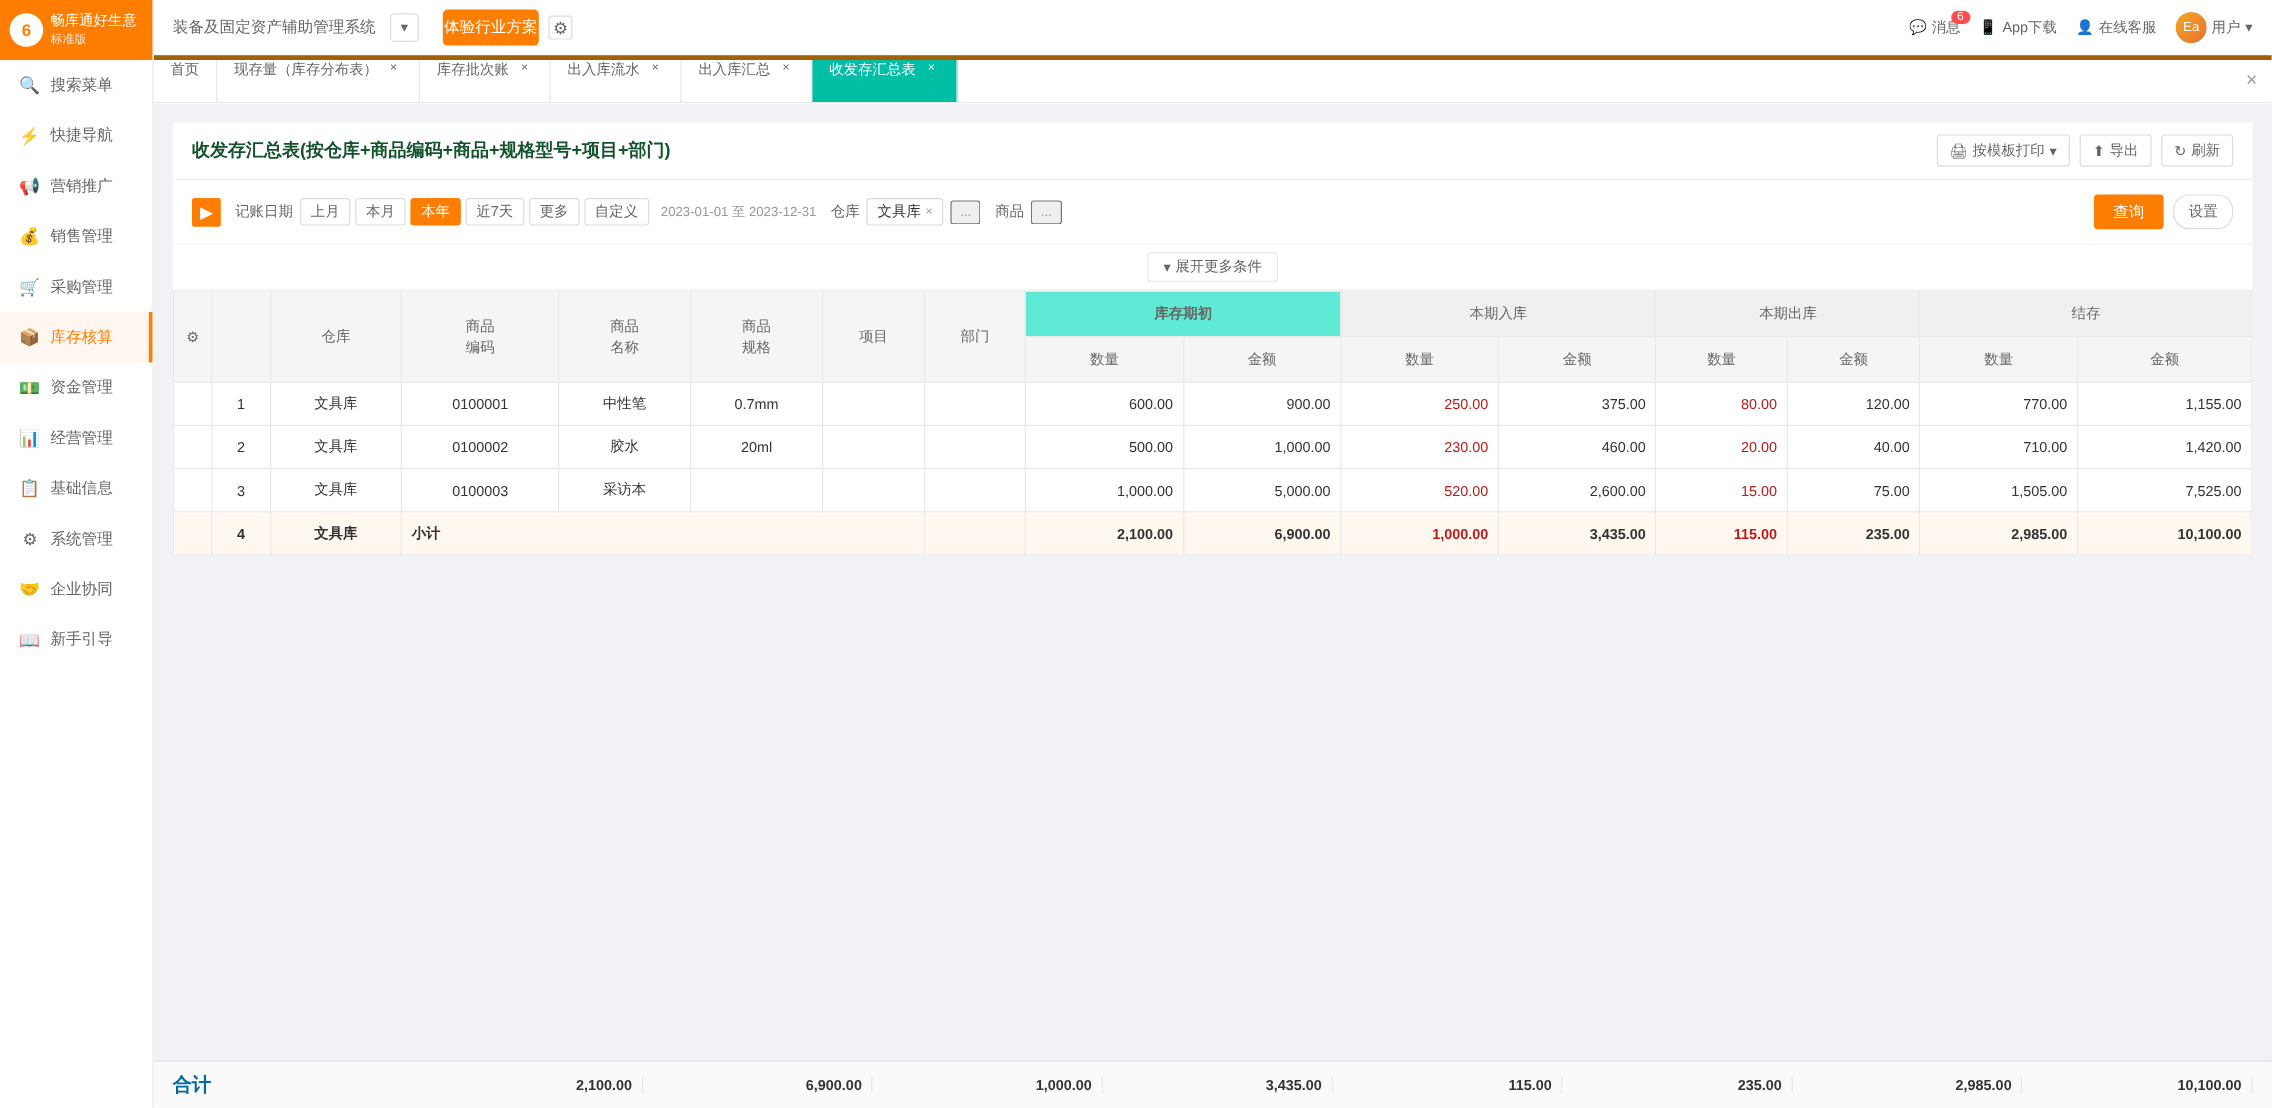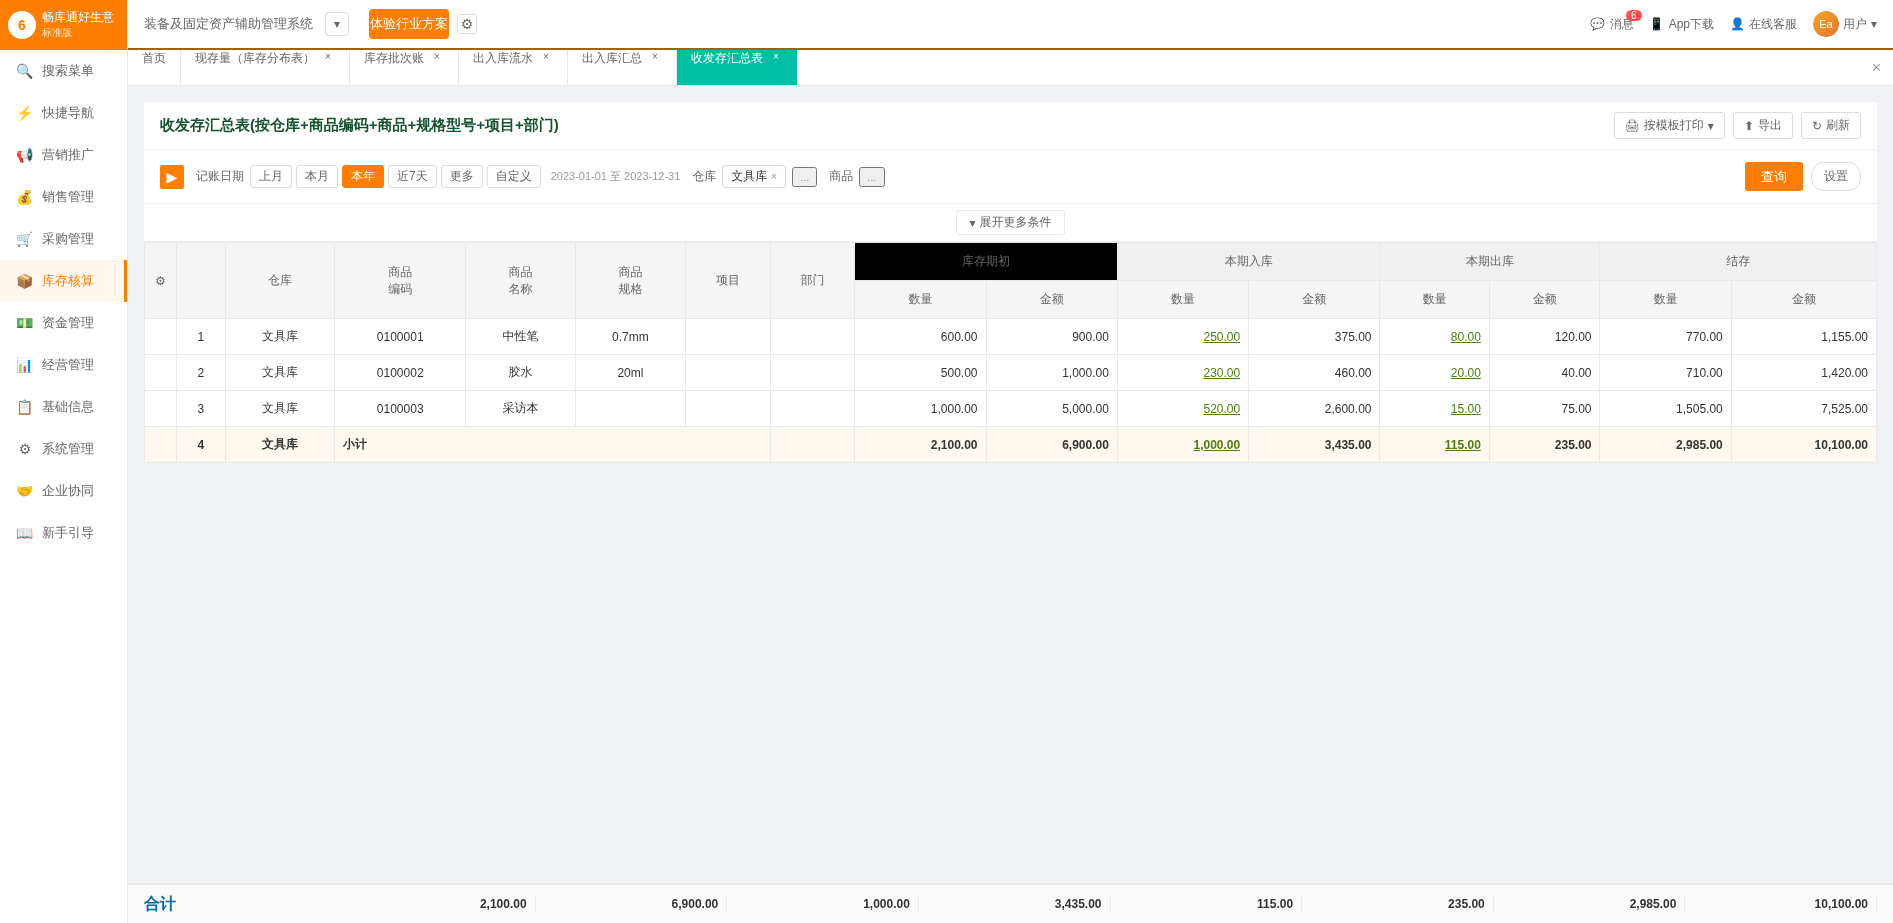--- a/index.html
+++ b/index.html
@@ -10,21 +10,21 @@
     .sidebar-logo { background: #ff7d00; padding: 10px 8px; display: flex; align-items: center; gap: 6px; height: 50px; }
     .sidebar-logo-icon { width: 28px; height: 28px; background: #fff; border-radius: 50%; display: flex; align-items: center; justify-content: center; color: #ff7d00; font-weight: bold; font-size: 14px; }
     .sidebar-logo-text { color: #fff; font-size: 12px; line-height: 1.3; }
     .sidebar-logo-sub { font-size: 10px; color: rgba(255,255,255,0.8); }
     .sidebar-item { display: flex; align-items: center; gap: 8px; padding: 12px 16px; cursor: pointer; color: #666; transition: all 0.2s; }
     .sidebar-item.active { background: #fff7f0; color: #ff7d00; border-right: 3px solid #ff7d00; }
     .sidebar-item-icon { font-size: 14px; width: 18px; text-align: center; }
     .sidebar-item-label { font-size: 13px; }
 
     
-    .topbar { position: fixed; left: 128px; top: 0; right: 0; height: 50px; background: #fff; border-bottom: 2px solid #a16207; display: flex; align-items: center; padding: 0 16px; z-index: 99; gap: 12px; }
+    .topbar { position: fixed; left: 128px; top: 0; right: 0; height: 50px; background: #fff; border-bottom: 4px solid #a16207; display: flex; align-items: center; padding: 0 16px; z-index: 99; gap: 12px; }
     .topbar-title { font-size: 13px; color: #666; flex: 0 0 auto; }
     .topbar-dropdown { display: flex; align-items: center; gap: 4px; padding: 4px 8px; border: 1px solid #ddd; border-radius: 4px; cursor: pointer; font-size: 12px; color: #666; }
     .topbar-actions { margin-left: auto; display: flex; align-items: center; gap: 16px; }
     .topbar-btn-trial { background: #ff7d00; color: #fff; border: none; padding: 6px 1px; border-radius: 4px; cursor: pointer; font-size: 13px; }
     .topbar-action-item { display: flex; align-items: center; gap: 4px; cursor: pointer; color: #666; font-size: 12px; position: relative; }
     .badge { background: #ff4d4f; color: #fff; border-radius: 10px; font-size: 10px; padding: 0 4px; min-width: 16px; text-align: center; position: absolute; top: -6px; right: -8px; }
     .user-avatar { width: 26px; height: 26px; background: #e8e8e8; border-radius: 50%; display: flex; align-items: center; justify-content: center; font-size: 11px; color: #999; overflow: hidden; }
     .user-avatar-img { width: 100%; height: 100%; background: linear-gradient(135deg, #f5a623, #e8732e); border-radius: 50%; display: flex; align-items: center; justify-content: center; color: #fff; font-size: 11px; }
 
     
@@ -57,21 +57,21 @@
     .btn-print { color: #666; }
     .btn-export { color: #666; }
     .btn-refresh { color: #666; }
 
     
     .table-container { background: #fff; border-radius: 0 0 4px 4px; overflow: auto; }
     .data-table { width: 100%; border-collapse: collapse; font-size: 12px; }
     .data-table th { background: #f5f5f5; padding: 10px 8px; text-align: center; border: 1px solid #e8e8e8; color: #666; font-weight: normal; white-space: nowrap; }
     .data-table td { padding: 9px 8px; text-align: center; border: 1px solid #e8e8e8; color: #333; }
     .data-table tr.subtotal td { background: #fff8f0; font-weight: bold; }
-    .data-table .link-cell { color: #4d7c0f; cursor: pointer; text-decoration: underline; }
+    .data-table .link-cell { color: #b91c1c; cursor: pointer; }
     .data-table .num-cell { text-align: right; }
     .settings-col { width: 32px; background: #f5f5f5; cursor: pointer; }
 
     
     .bottom-total { position: fixed; bottom: 0; left: 128px; right: 0; height: 40px; background: #fafafa; border-top: 2px solid #e8e8e8; display: flex; align-items: center; padding: 0 16px; z-index: 97; }
     .total-label { color: #0369a1; font-weight: bold; font-size: 16px; min-width: 200px; }
     .total-values { display: flex; gap: 0; flex: 1; }
     .total-cell { flex: 1; text-align: right; padding: 0 8px; font-size: 12px; font-weight: bold; color: #333; border-right: 1px solid #e8e8e8; }
 
     
@@ -276,21 +276,21 @@
       <thead>
         <tr>
           <th rowspan="2" class="settings-col">⚙</th>
           <th rowspan="2"></th>
           <th rowspan="2">仓库</th>
           <th rowspan="2">商品<br>编码</th>
           <th rowspan="2">商品<br>名称</th>
           <th rowspan="2">商品<br>规格</th>
           <th rowspan="2">项目</th>
           <th rowspan="2">部门</th>
-          <th colspan="2" style="background:#000000;">库存期初</th>
+          <th colspan="2" style="background:#5eead4;font-weight:bold;">库存期初</th>
           <th colspan="2" style="background:#f0f0f0;">本期入库</th>
           <th colspan="2" style="background:#f0f0f0;">本期出库</th>
           <th colspan="2" style="background:#f0f0f0;">结存</th>
         </tr>
         <tr>
           <th>数量</th>
           <th>金额</th>
           <th>数量</th>
           <th>金额</th>
           <th>数量</th>

